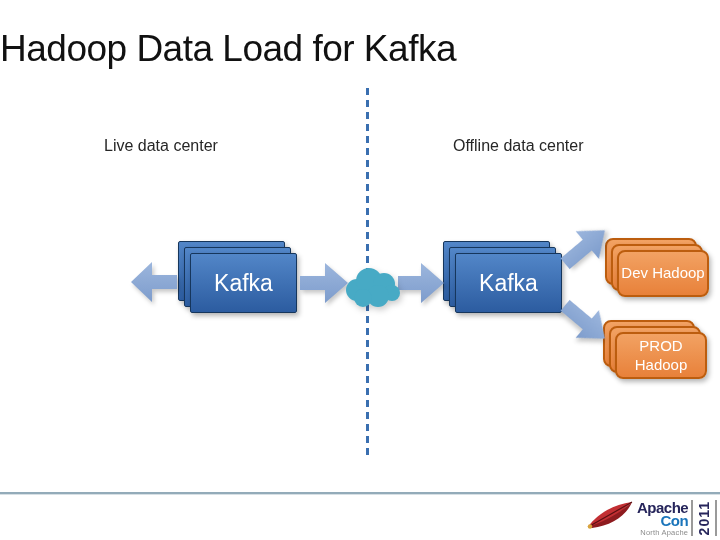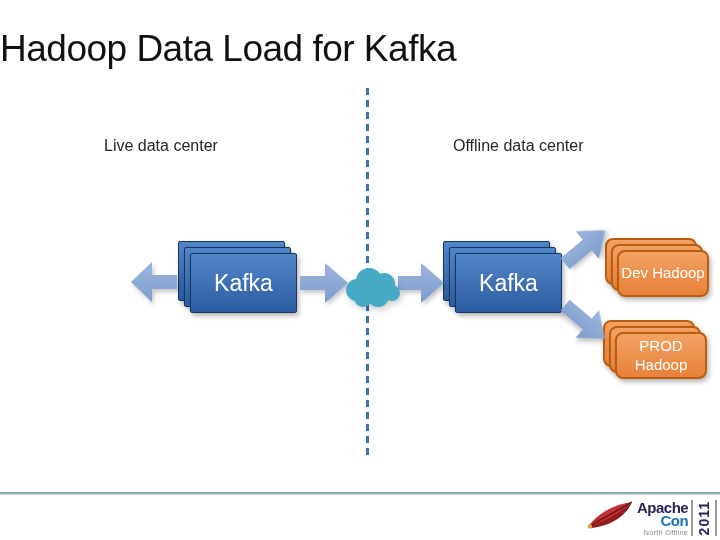--- a/index.html
+++ b/index.html
@@ -212,20 +212,20 @@
       <svg width="48" height="34" viewBox="0 0 48 34">
         <path d="M2 28 C 11 15, 26 6, 46 3 C 36 13, 21 23, 8 27 Z" fill="#C22F33"></path>
         <path d="M2 28 C 17 23, 33 15, 46 3 C 41 16, 25 27, 6 29 Z" fill="#8E1B1F"></path>
         <path d="M2 28 C 18 19, 34 10, 46 3" stroke="#5A0F12" stroke-width="1.2" fill="none"></path>
         <circle cx="4" cy="27.5" r="2.2" fill="#D9A43B"></circle>
       </svg>
     </span>
     <span class="logo-text">
       <span class="logo-apache">Apache</span>
       <span class="logo-con">Con</span>
-      <span class="logo-region">North Offline</span>
+      <span class="logo-region">North Apache</span>
     </span>
     <span class="logo-sep"></span>
     <span class="logo-year">2011</span>
     <span class="logo-sep"></span>
   </div>
 
 </div>
 
 </body></html>

